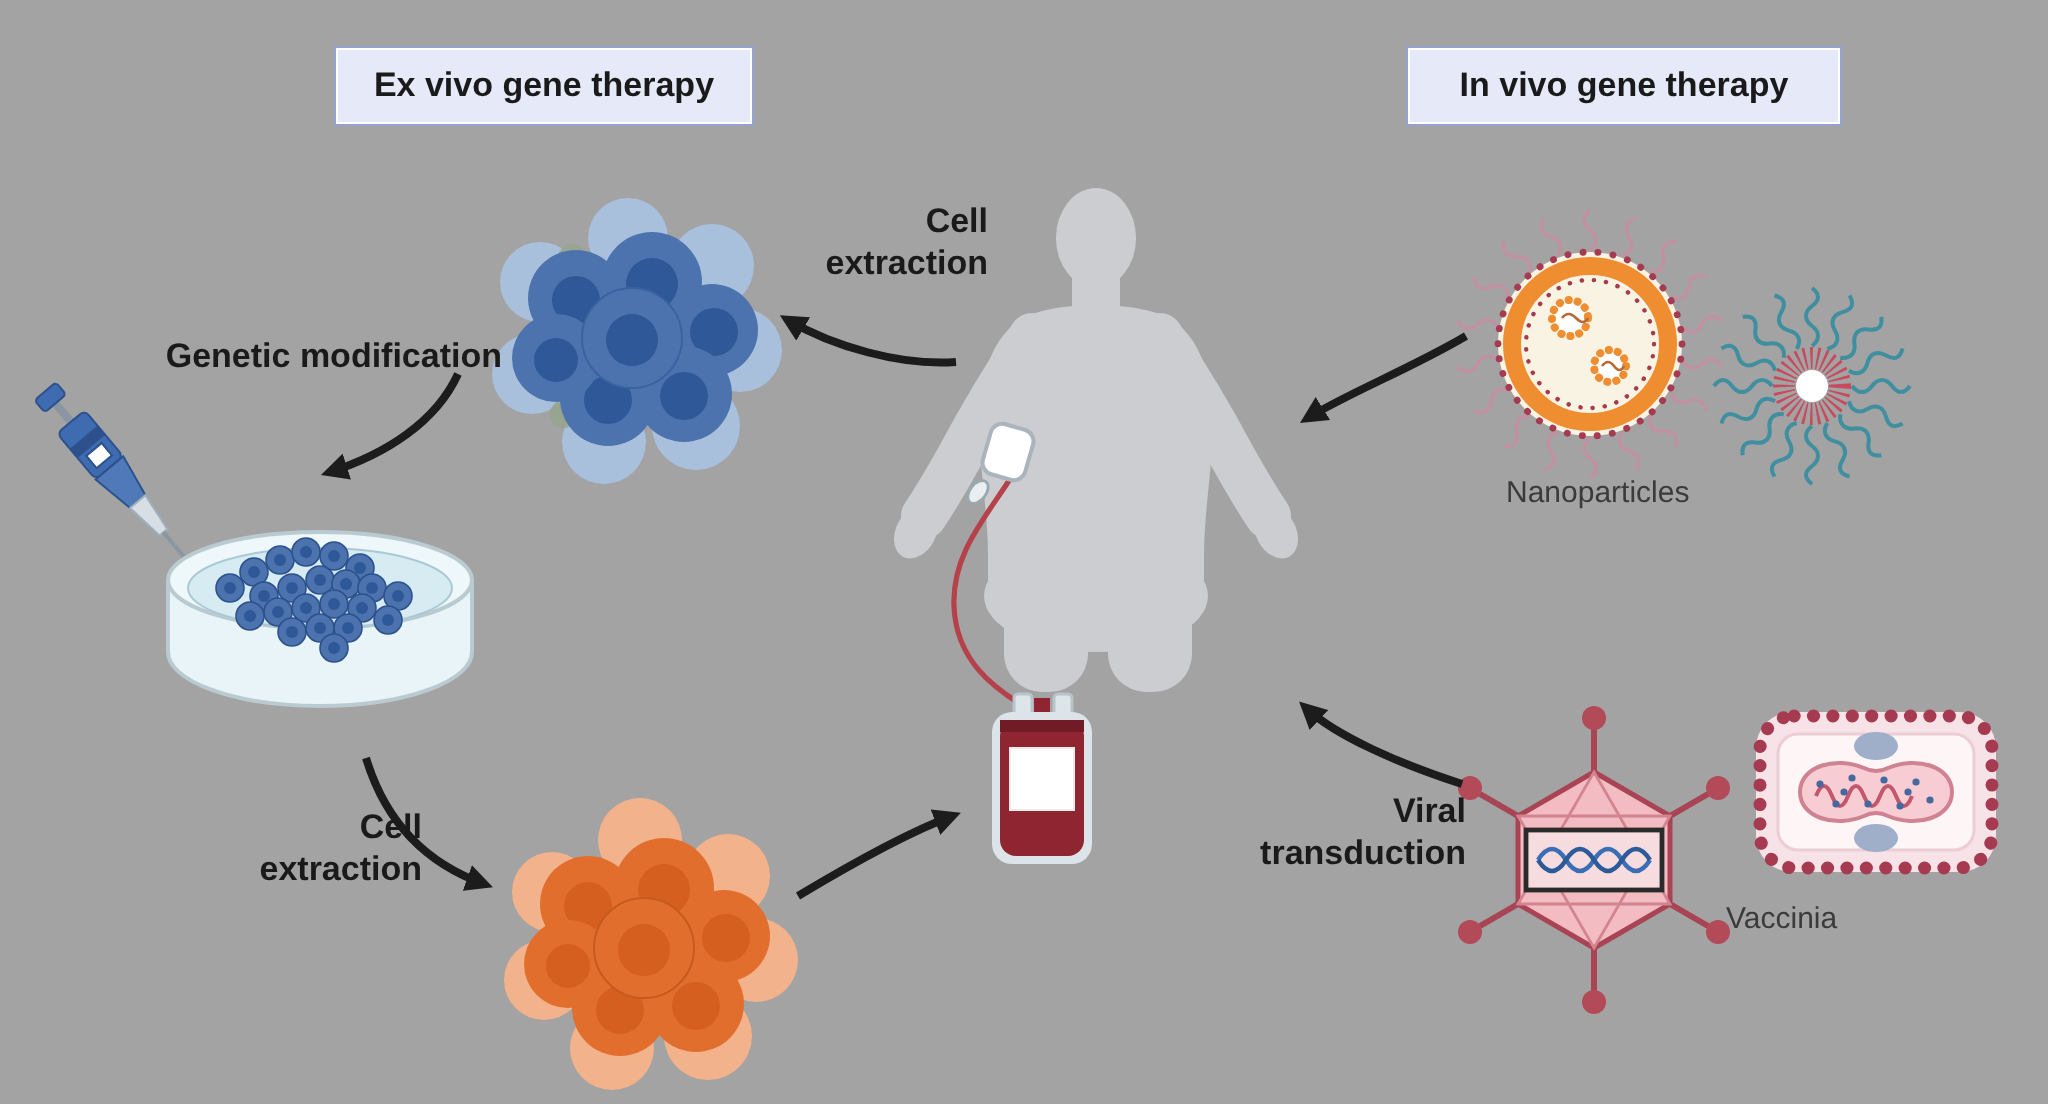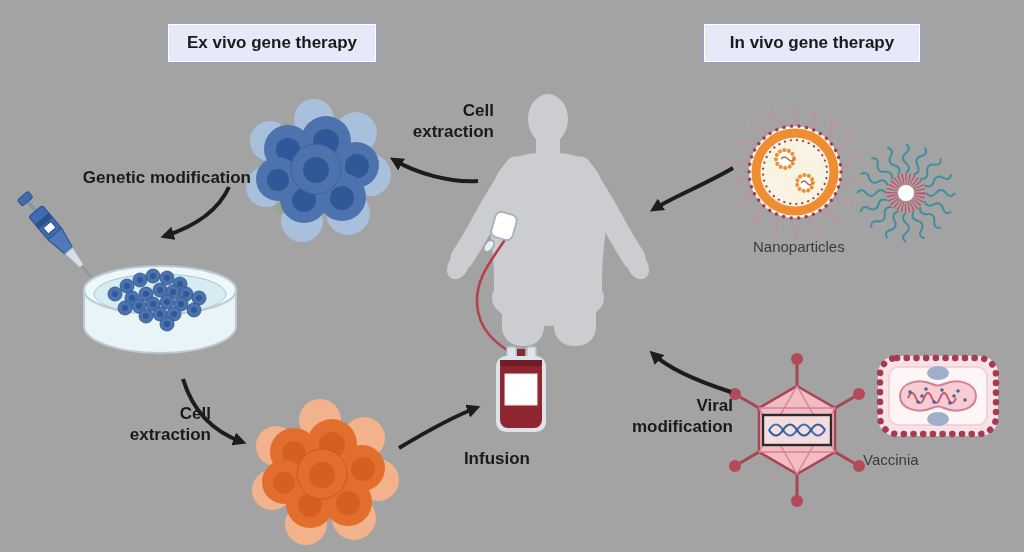--- a/index.html
+++ b/index.html
@@ -321,23 +321,22 @@
   <div class="abs title-box" style="left:812px;top:43px;width:216px;height:38px;">
     <span>In vivo gene therapy</span>
   </div>
 
   <div class="abs step-label" style="left:444px;top:121px;width:100px;">Cell extraction</div>
 
   <div class="abs step-label" style="left:138px;top:178px;width:170px;margin-left:28px;">Genetic modification</div>
 
   <div class="abs step-label" style="left:156px;top:424px;width:110px;">Cell extraction</div>
 
-  <div class="abs step-label" style="left:470px;top:459px;width:120px;">Infusion</div>
-
-
-  <div class="abs step-label" style="left:668px;top:416px;width:130px;">Viral modification</div>
+
+
+  <div class="abs step-label" style="left:668px;top:416px;width:130px;">Viral transduction</div>
 
   <div class="abs caption" style="left:828px;top:247px;width:150px;">Nanoparticles</div>
 
 
   <div class="abs caption" style="left:938px;top:460px;width:150px;">Vaccinia</div>
 
 </div>
 
 </body></html>

